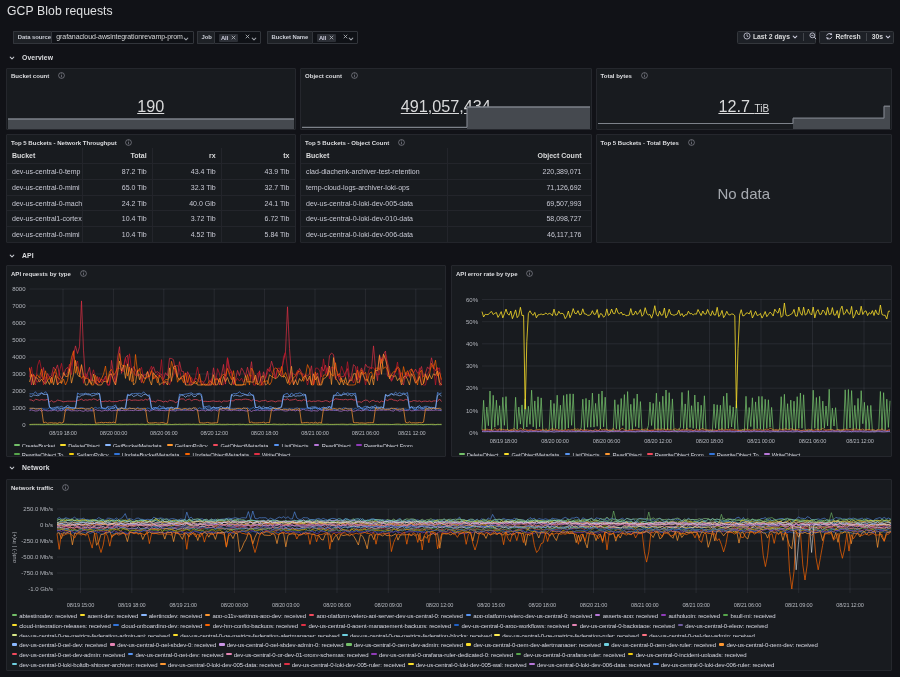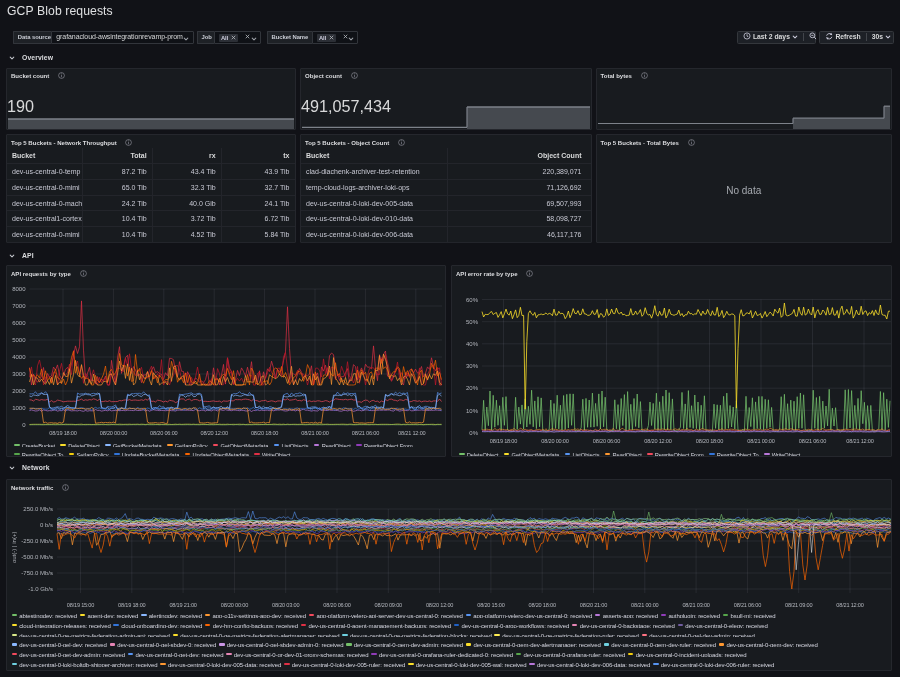--- a/index.html
+++ b/index.html
@@ -12,33 +12,33 @@
   font-size:5.9px; font-weight:bold; color:#c9ccd4; line-height:11px; padding:0 3.5px; white-space:nowrap; letter-spacing:-0.05px; }
 .fv { position:absolute; top:31.3px; height:12.7px; background:#0f1116; border:1px solid #32353b; border-radius:0 1px 1px 0;
   font-size:7px; font-weight:500; color:#d8d9da; line-height:10.5px; padding:0 4px; white-space:nowrap; letter-spacing:-0.08px; }
 .tag { display:inline-block; background:#2c2f36; border-radius:1px; padding:0 2.5px; margin-right:3px;
   font-size:5.8px; font-weight:bold; height:8.2px; line-height:8.2px; margin-top:2px; vertical-align:top; color:#ccccdc; }
 .tbtn { position:absolute; top:31px; height:12.5px; background:#1d2026; border:1px solid #34373c; border-radius:1.5px;
   font-size:6.8px; font-weight:bold; color:#d8d9da; line-height:10.5px; white-space:nowrap; padding:0 5px; }
 .sep { display:inline-block; width:1px; height:8px; background:#42454b; margin:0 5px; vertical-align:-1.5px; }
 .shead { position:absolute; font-size:6.8px; font-weight:bold; color:#dcdde0; letter-spacing:0.1px; }
 .shead svg { margin-right:7px; vertical-align:0.5px; }
-.statv { position:absolute; width:100%; font-size:16.2px; font-weight:500; color:#d8d9da; line-height:16px; }
+.statv { position:absolute; width:100%; text-align:center; font-size:16.2px; font-weight:500; color:#d8d9da; line-height:16px;text-decoration:underline; }
 .statv .suf { font-size:10px; font-weight:500; }
 .tbl { position:absolute; left:0; right:0; top:13.2px; }
 .trow { display:flex; height:15.8px; line-height:15.6px; border-bottom:1px solid #23252b; font-size:7px; color:#c8c9d4; }
 .trow.thead { font-weight:bold; color:#d8d9da; }
 .tc { padding:0 5px; white-space:nowrap; overflow:hidden; }
 .c1 { width:76.3px; border-right:1px solid #23252b; }
 .c2 { width:69.4px; text-align:right; border-right:1px solid #23252b; }
 .c3 { width:69px; text-align:right; border-right:1px solid #23252b; }
 .c4 { flex:1; text-align:right; }
 .d1 { width:146.7px; border-right:1px solid #23252b; }
 .d2 { flex:1; text-align:right; padding-right:9px; }
-.nodata { position:absolute; width:100%; text-align:center; font-size:10px; color:#a6aab0; }
+.nodata { position:absolute; width:100%; text-align:center; font-size:15px; color:#a6aab0; }
 .lwrap { position:absolute; }
 .lrow { white-space:nowrap; overflow:hidden; }
 .lrow.api { height:9px; line-height:9px; }
 .lrow.net { height:9.78px; line-height:9.78px; }
 .li { display:inline-block; color:#d5d6e0; letter-spacing:-0.1px; }
 .lrow.api .li { font-size:5.7px; margin-right:5.5px; }
 .lrow.net .li { font-size:6px; margin-right:2.8px; }
 .lm { display:inline-block; width:5.5px; height:2.2px; border-radius:1px; margin-right:2.2px; vertical-align:1.8px; }
 .ylab-rot { position:absolute; transform:rotate(-90deg); transform-origin:center; font-size:6px; color:rgba(201,204,212,0.85); white-space:nowrap; }
 </style></head>
@@ -114,20 +114,21 @@
     <line x1="166" y1="58.3" x2="166" y2="38" stroke="#7d828a" stroke-width="1.2"></line>
     <line x1="166" y1="38" x2="289" y2="38" stroke="#7d828a" stroke-width="1.3"></line>
   </svg>
 </div>
 <div class="panel" style="left:595.5px; top:67.5px; width:296.5px; height:62px;">
   <div class="ptitle">Total bytes <svg class="info" width="7" height="7" viewBox="0 0 12 12">
         <circle cx="6" cy="6" r="5" fill="none" stroke="rgba(204,204,220,0.55)" stroke-width="1.3"></circle>
         <rect x="5.35" y="5" width="1.3" height="4" fill="rgba(204,204,220,0.55)"></rect>
         <rect x="5.35" y="2.5" width="1.3" height="1.4" fill="rgba(204,204,220,0.55)"></rect>
       </svg></div>
+  <div class="statv" style="top:29.5px;">12.7 <span class="suf">TiB</span></div>
   <svg class="chart" width="294" height="60" viewBox="0 0 294 60">
     <rect x="196" y="49.2" width="91" height="10.8" fill="#45494f"></rect>
     <rect x="287" y="37.2" width="6" height="22.8" fill="#45494f"></rect>
     <line x1="1" y1="54.5" x2="196" y2="54.5" stroke="#7d828a" stroke-width="1.2"></line>
     <line x1="196" y1="54.5" x2="196" y2="49.2" stroke="#7d828a" stroke-width="1.2"></line>
     <line x1="196" y1="49.2" x2="287" y2="49.2" stroke="#7d828a" stroke-width="1.3"></line>
     <line x1="287" y1="49.2" x2="287" y2="37.2" stroke="#7d828a" stroke-width="1.2"></line>
     <line x1="287" y1="37.2" x2="293" y2="37.2" stroke="#7d828a" stroke-width="1.3"></line>
   </svg>
 </div>

